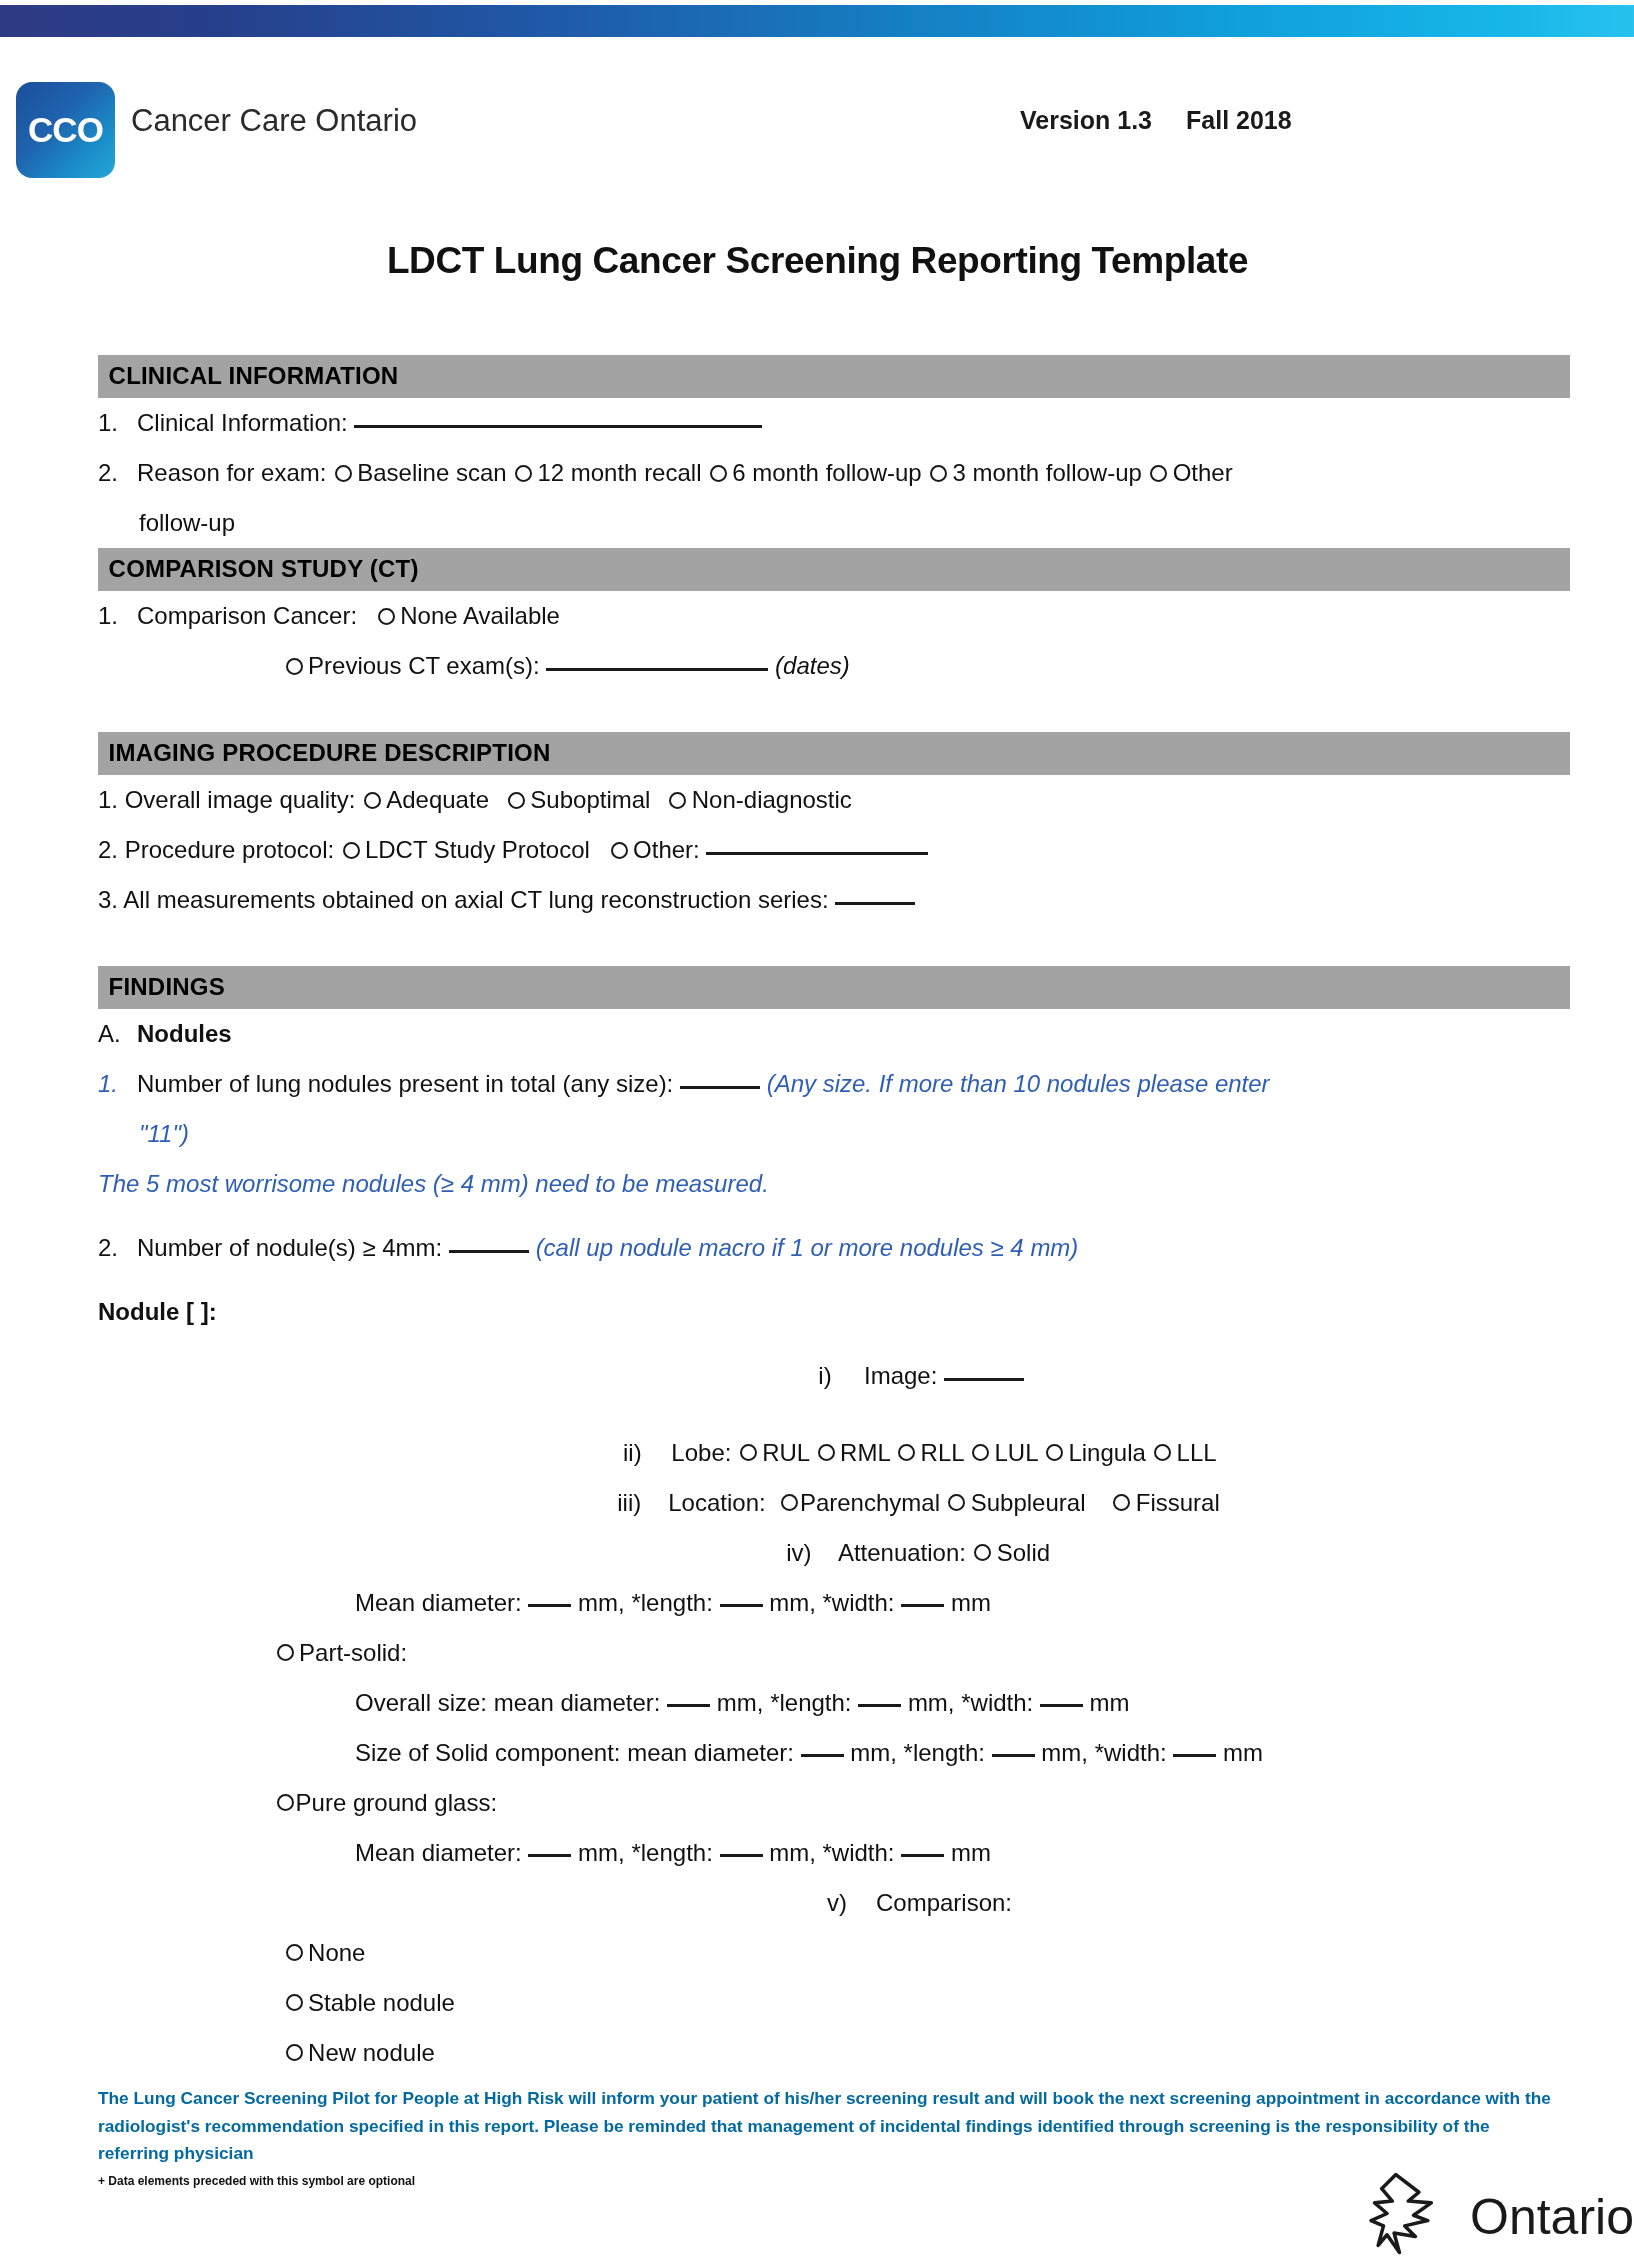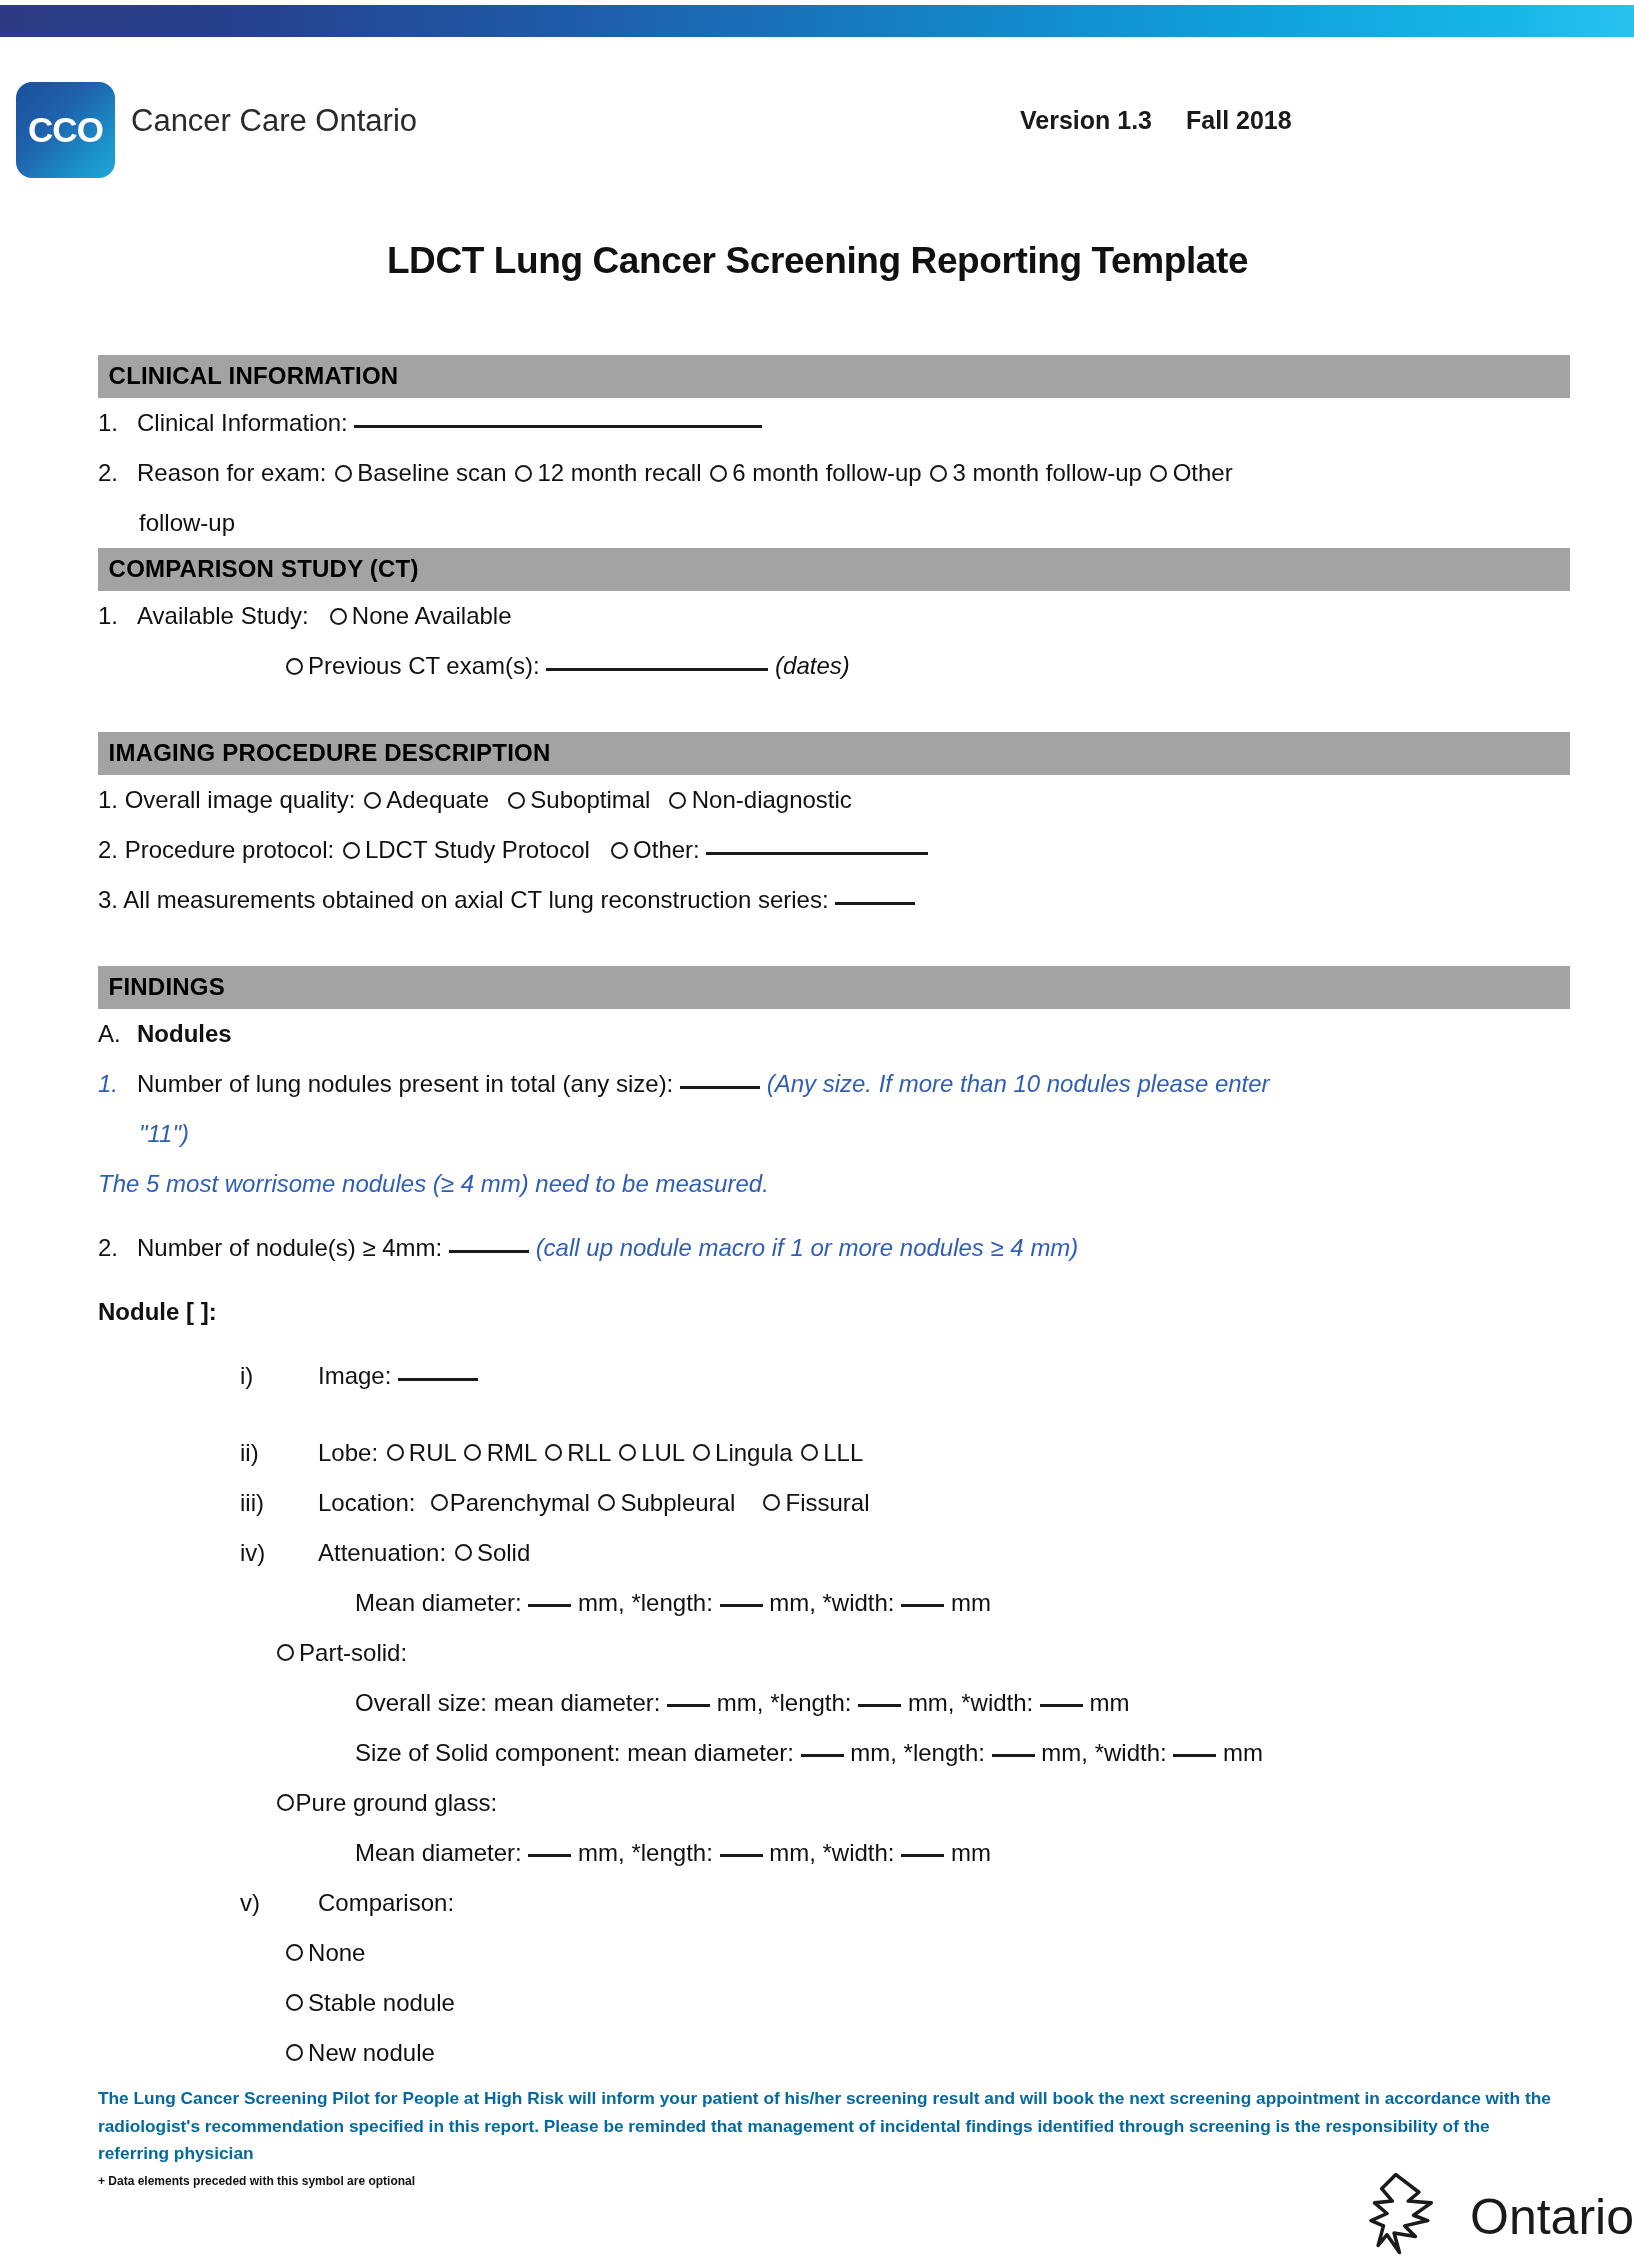--- a/index.html
+++ b/index.html
@@ -155,21 +155,21 @@
     line-height: 50px;
   }
   .italic-lbl { font-style: italic; }
   .ul { text-underline-offset: 3.5px; }
 
   .spacer-sm { height: 14px; }
   .spacer-md { height: 26.6px; }
   .spacer-lg { height: 41px; }
 
   .indent-1 { padding-left: 41px; }
-  .indent-2 { padding-left: 142px; }
+  .indent-2 { padding-left: 142px; text-align: center; }
   .indent-3 { padding-left: 186px; }
   .indent-4 { padding-left: 257px; }
   .indent-5 { padding-left: 177px; }
 
   .rn {
     display: inline-block;
     width: 78px;
     vertical-align: top;
   }
 
@@ -246,21 +246,21 @@
     <span class="radio"></span><span>12 month recall</span>
     <span class="radio"></span><span>6 month follow-up</span>
     <span class="radio"></span><span>3 month follow-up</span>
     <span class="radio"></span><span>Other</span>
     <div class="indent-1">follow-up</div>
   </div>
 
   <div class="band">COMPARISON STUDY (CT)</div>
 
   <div class="row">
-    <span class="num">1.</span><span>Available Study:</span>
+    <span class="num">1.</span><span>Comparison Cancer:</span>
     <span style="display:inline-block;width:12.4px"></span><span class="radio"></span><span>None Available</span>
   </div>
 
   <div class="row indent-3">
     <span class="radio"></span><span>Previous CT exam(s):</span>
     <span class="blank b-md"></span>
     <span class="italic-lbl">(dates)</span>
   </div>
 
   <div class="spacer-lg"></div>

